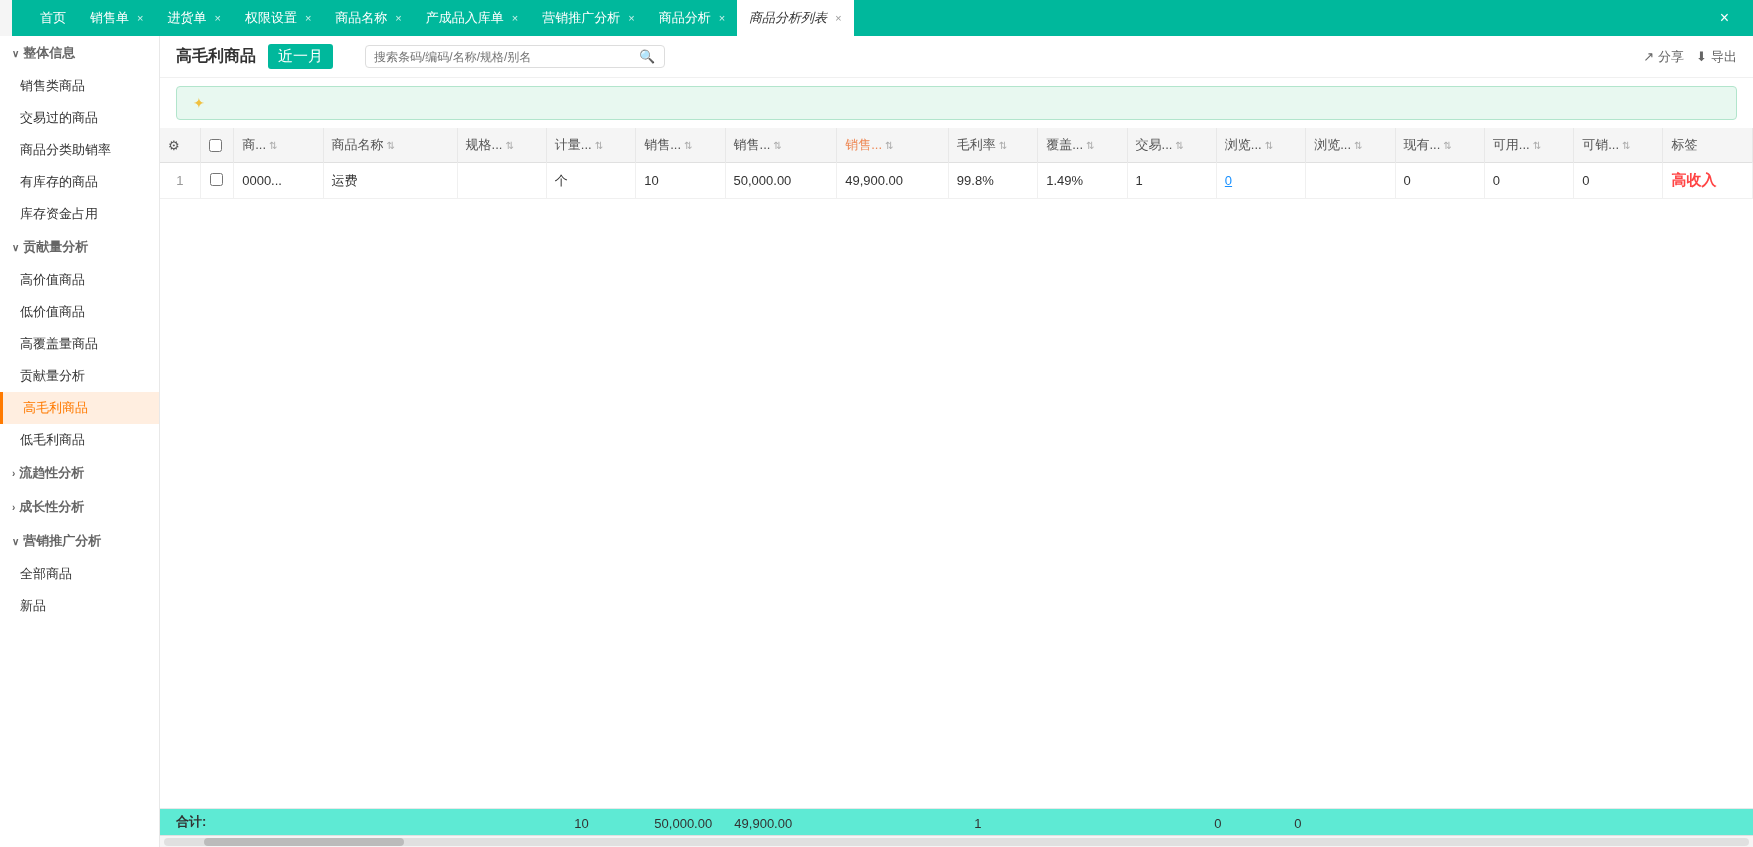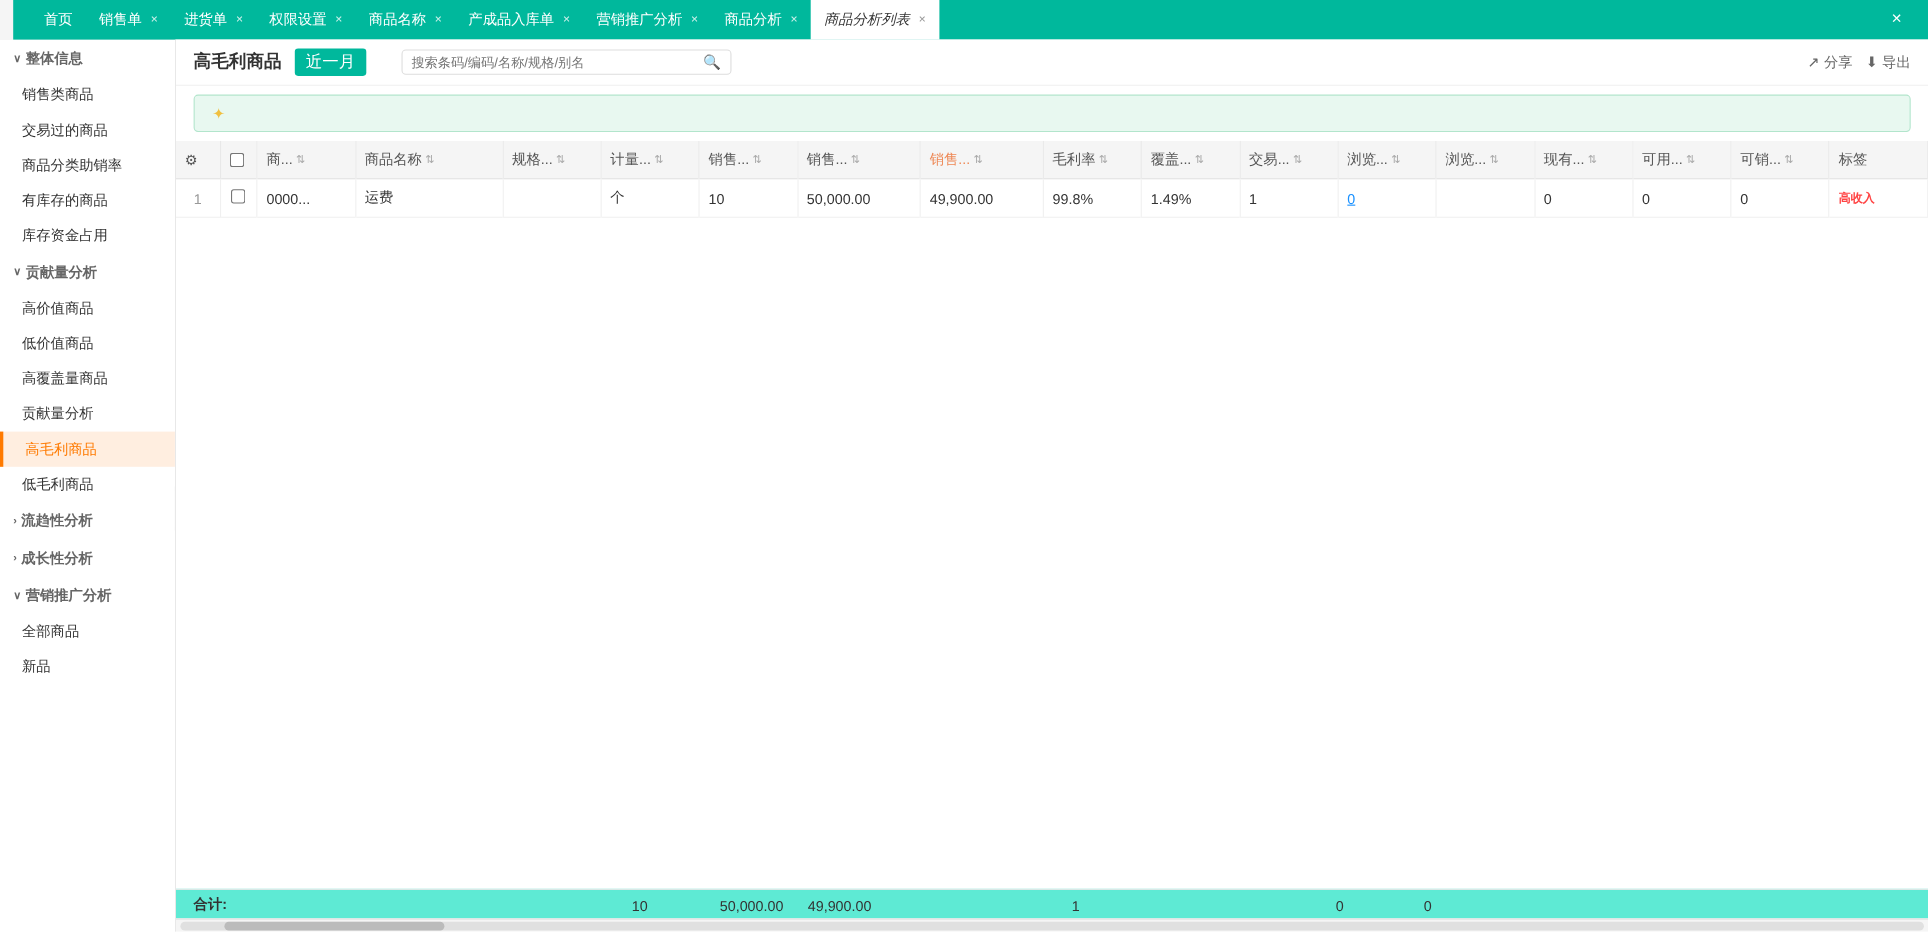--- a/index.html
+++ b/index.html
@@ -215,21 +215,21 @@
     .sort-icon { color: #aaa; font-size: 10px; }
     tbody tr {
       border-bottom: 1px solid #f0f0f0;
     }
     tbody td {
       padding: 8px 8px;
       color: #333;
       white-space: nowrap;
       border-right: 1px solid #f0f0f0;
     }
-    .tag-high { color: #ff4444; font-weight: bold; font-size: 11px; }
+    .tag-high { color: #ff4444; font-weight: bold; font-size: 15px; }
     .link-cell { color: #1890ff; cursor: pointer; text-decoration: underline; }
 
     
     .table-footer {
       display: flex;
       align-items: flex-end;
       padding: 4px 16px;
       background: #5eead4;
       border-top: 1px solid #e8e8e8;
       font-size: 12px;

